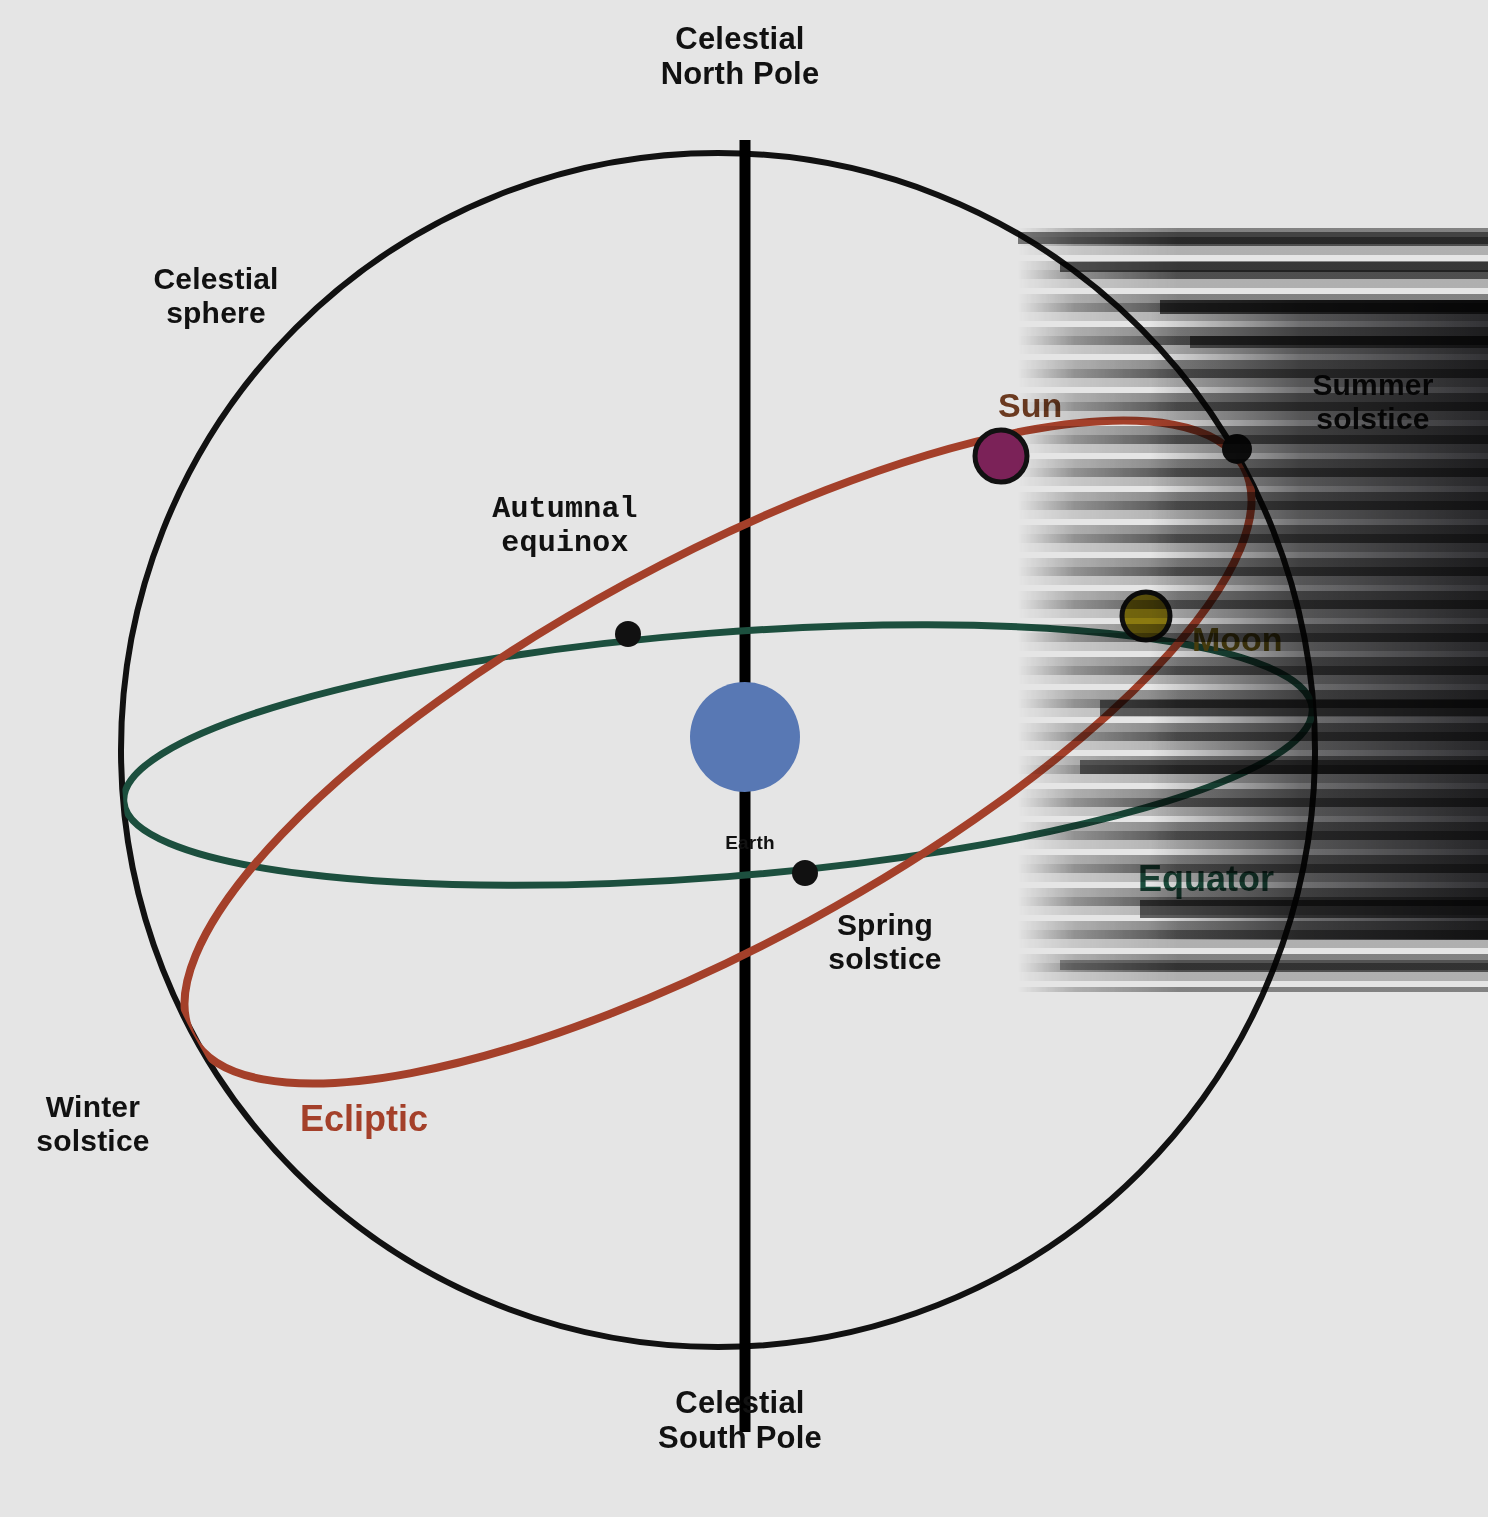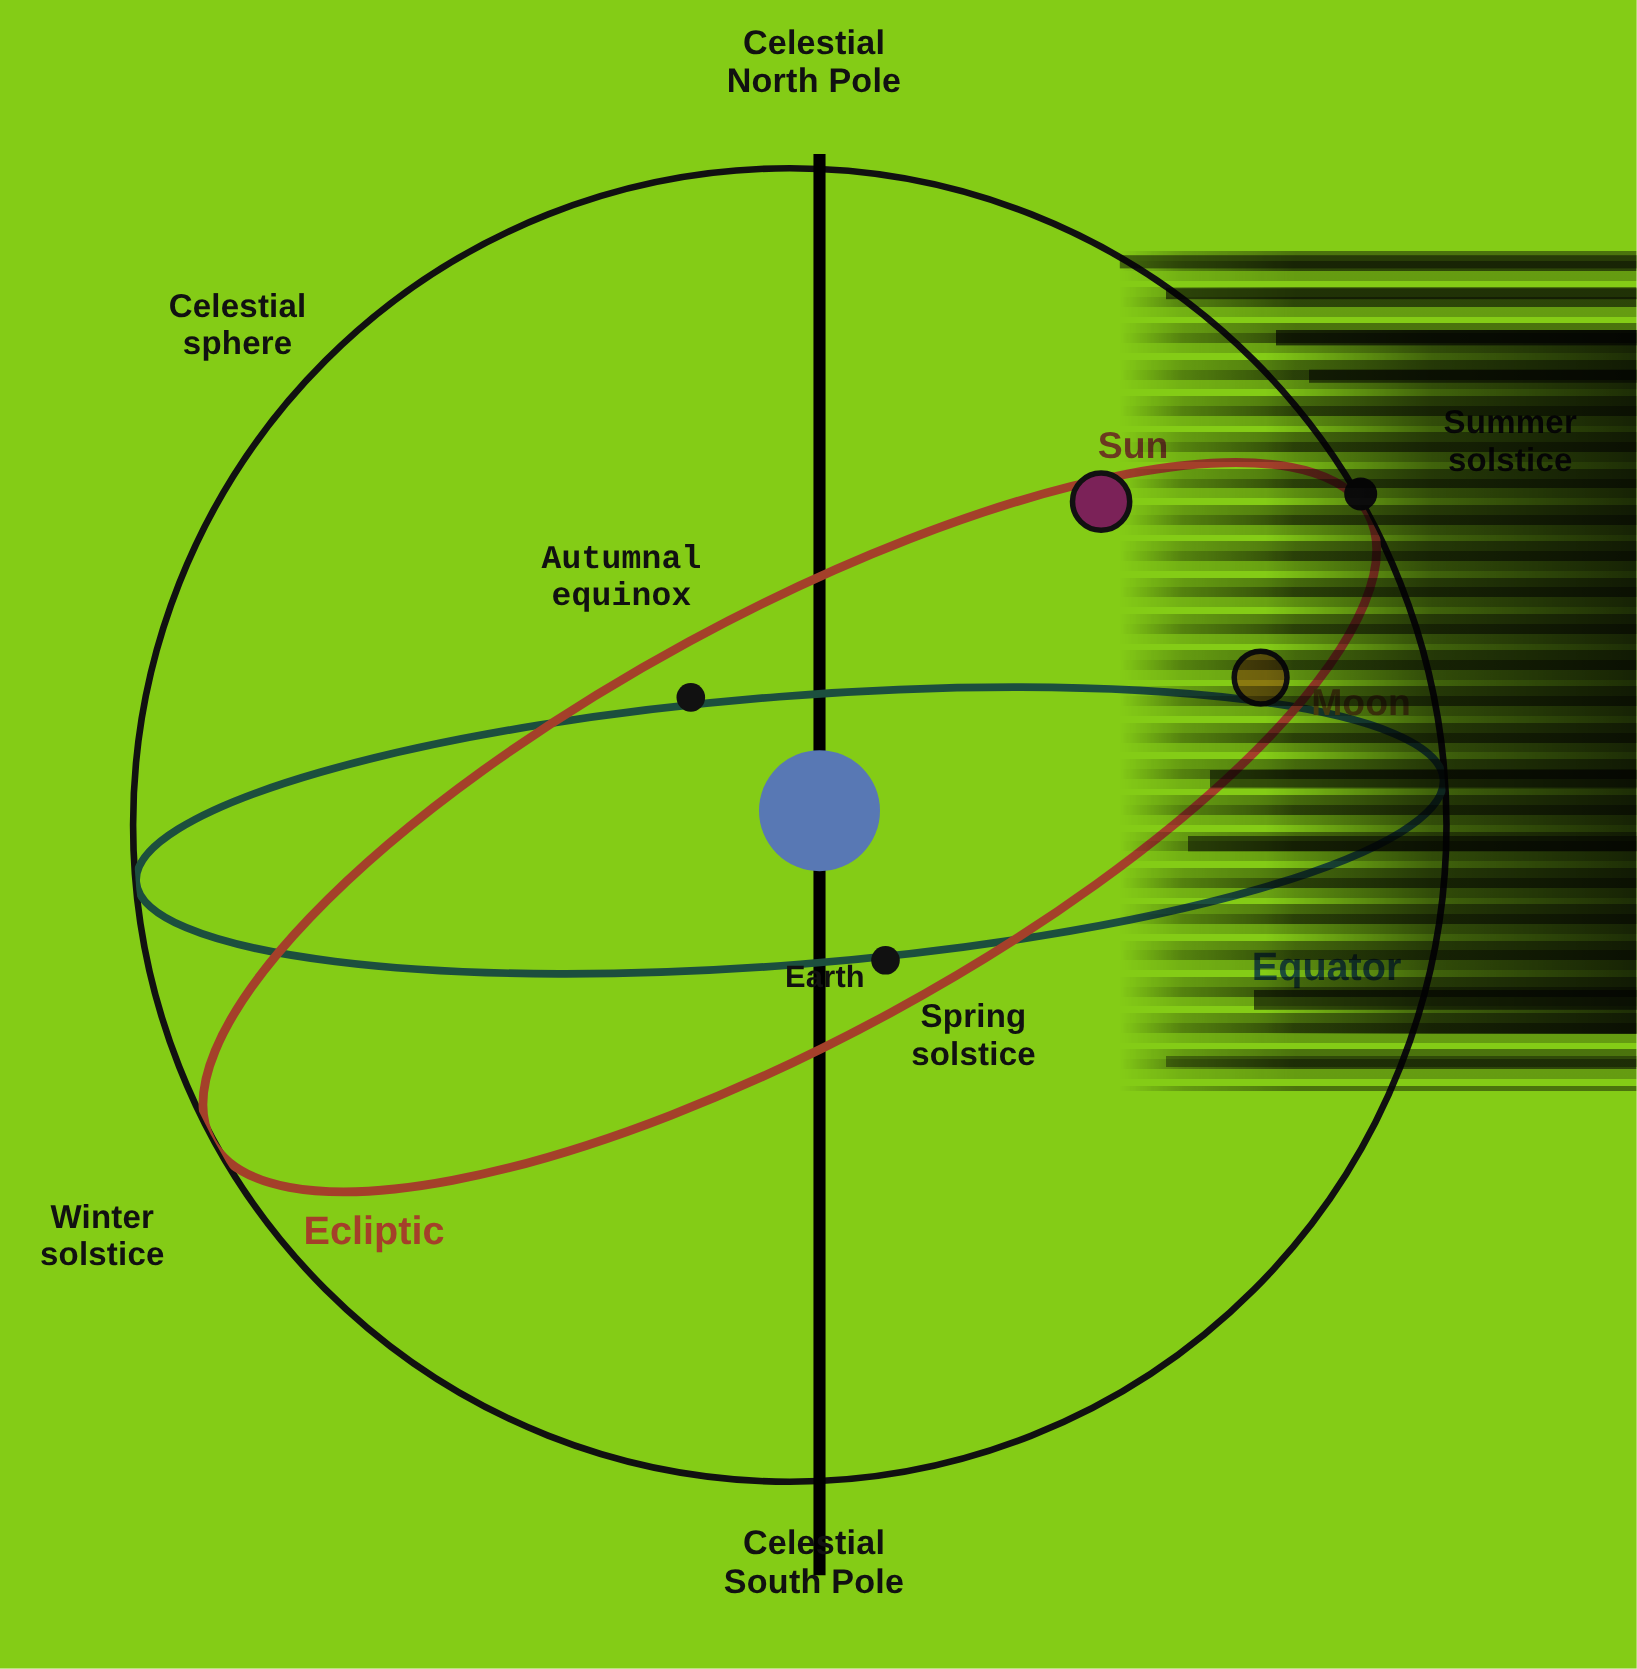--- a/index.html
+++ b/index.html
@@ -7,42 +7,42 @@
     padding: 0;
     background: #ffffff;
   }
   body {
     font-family: "Liberation Sans", sans-serif;
   }
   #stage {
     position: relative;
     width: 1488px;
     height: 1517px;
-    background: #84cc16;
+    background: #e5e5e5;
     overflow: hidden;
   }
   #diagram-svg {
     position: absolute;
     left: 0;
     top: 0;
     width: 1488px;
     height: 1517px;
   }
   .lbl {
     position: absolute;
     font-weight: bold;
     line-height: 1.12;
     text-align: center;
     white-space: pre-line;
     color: #111111;
     letter-spacing: 0.2px;
   }
   .lbl.big   { font-size: 31px; }
   .lbl.mid   { font-size: 30px; }
-  .lbl.small { font-size: 28px; margin-top: 40px; }
+  .lbl.small { font-size: 19px; }
 
   
   .noise {
     position: absolute;
     pointer-events: none;
   }
   #right-shade {
     position: absolute;
     left: 1018px; top: 222px;
     width: 470px; height: 770px;
@@ -143,21 +143,21 @@
 
   <div class="lbl mid" id="winter-label" style="left:-12px; top:1090px; width:210px;">Winter
 solstice</div>
 
   <div class="lbl small" id="earth-label" style="left:660px; top:832px; width:180px;">Earth</div>
 
   <div class="marker-label" id="sun-label" style="left:998px; top:386px;">Sun</div>
 
   <div class="marker-label" id="moon-label" style="left:1192px; top:620px;">Moon</div>
 
-  <div class="marker-label" id="ecliptic-label" style="left:276px; top:1098px;">Ecliptic</div>
+  <div class="marker-label" id="ecliptic-label" style="left:300px; top:1098px;">Ecliptic</div>
 
   <div class="marker-label" id="equator-label" style="left:1138px; top:858px;">Equator</div>
 
   <div id="right-shade" class="noise"></div>
   <div id="right-shade2" class="noise"></div>
 
   <div class="band" style="left:1018px; top:232px; width:470px; height:12px; background:rgba(30,30,30,0.55);"></div>
   <div class="band" style="left:1060px; top:262px; width:428px; height:10px; background:rgba(20,20,20,0.62);"></div>
   <div class="band" style="left:1160px; top:300px; width:328px; height:14px; background:rgba(18,18,18,0.70);"></div>
   <div class="band" style="left:1190px; top:336px; width:298px; height:12px; background:rgba(24,24,24,0.60);"></div>

